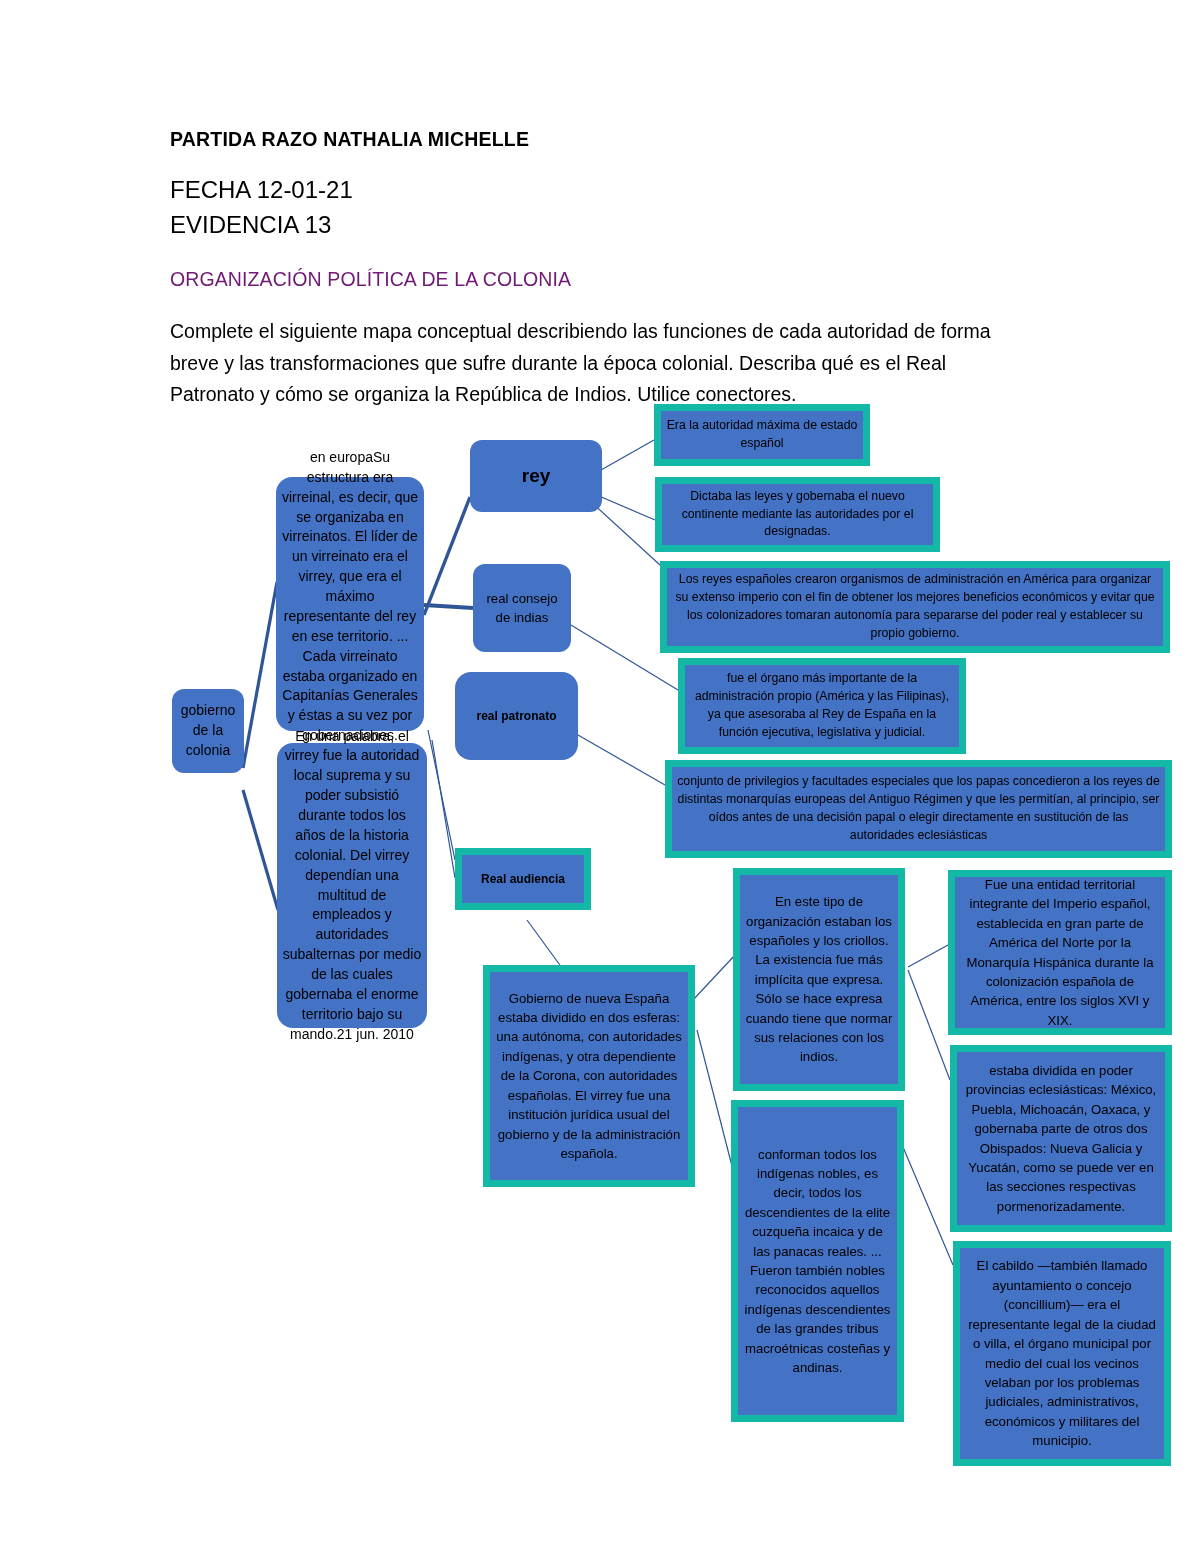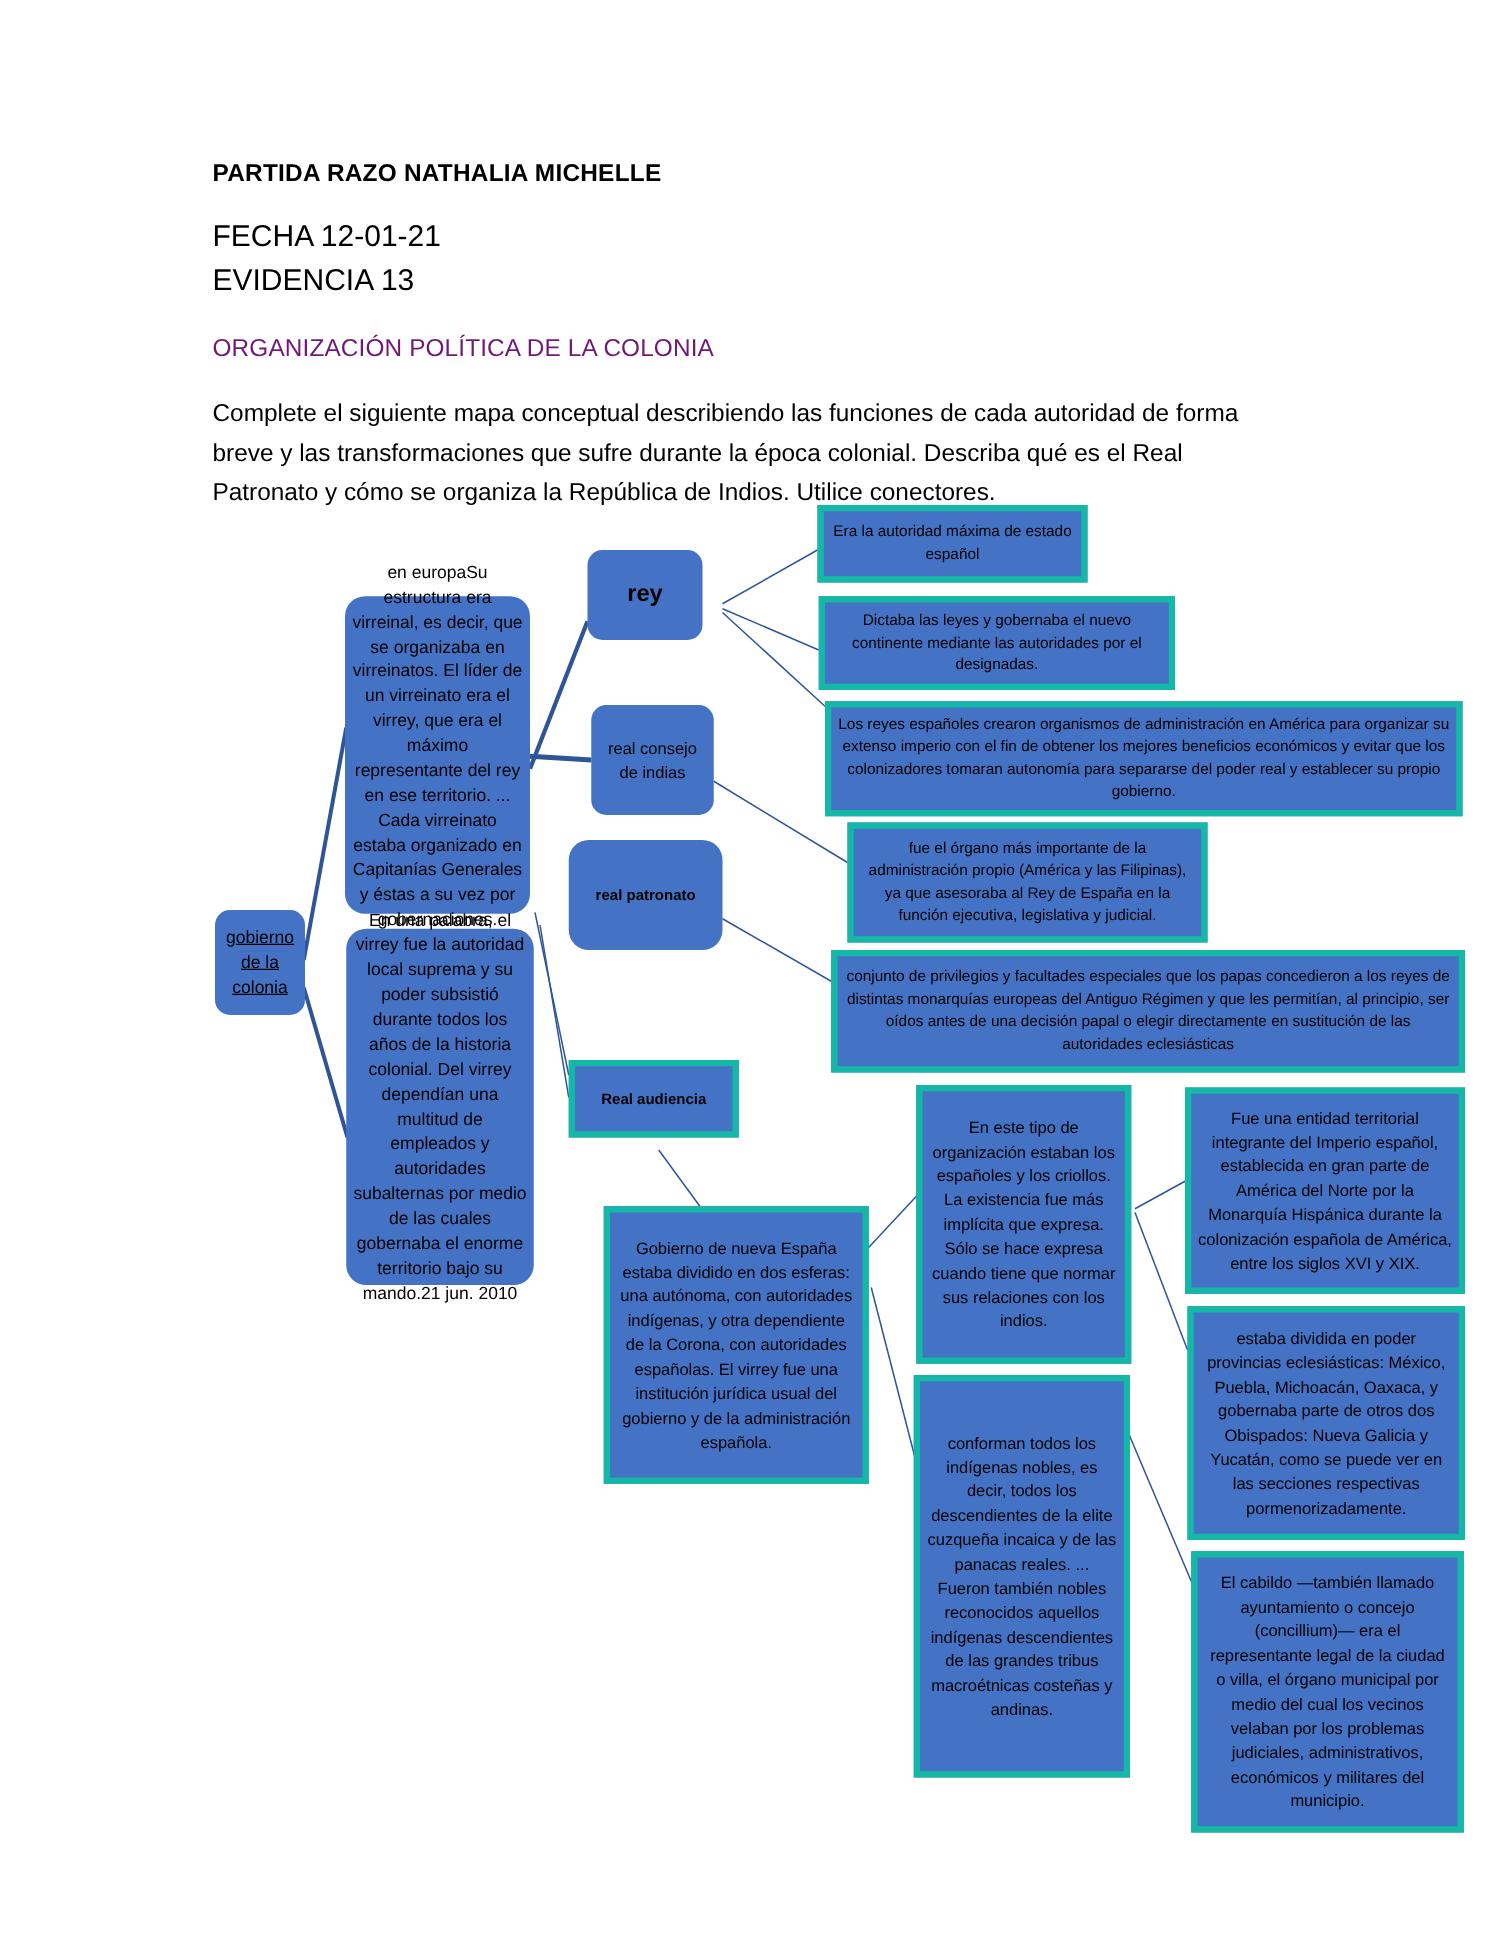--- a/index.html
+++ b/index.html
@@ -62,21 +62,21 @@
     position: absolute;
     left: 0;
     top: 0;
     width: 1200px;
     height: 1553px;
   }
 
   .node {
     position: absolute;
     background: #4472C4;
-    border: 5px solid #14b8a6;
+    border: 7px solid #14b8a6;
     box-sizing: border-box;
     display: flex;
     align-items: center;
     justify-content: center;
     text-align: center;
     color: #000000;
     pointer-events: auto;
   }
   .node .txt {
     display: block;
@@ -152,33 +152,33 @@
       <path name="x" d="M697,1030 L733,1170" stroke-width="1.2"></path>
 
       <path d="M908,967 L948,945" stroke-width="1.2"></path>
 
       <path d="M908,970 L950,1080" stroke-width="1.2"></path>
 
       <path d="M900,1140 L953,1265" stroke-width="1.2"></path>
     </g>
   </svg>
 
-  <div class="node round" style="left:172px; top:728px; width:72px; height:84px;text-decoration:underline;">
+  <div class="node round" style="left:172px; top:689px; width:72px; height:84px;">
     <span class="txt s-tiny">gobierno de la colonia</span>
   </div>
 
   <div class="node round-lg overflow-top" style="left:276px; top:477px; width:148px; height:254px;">
     <span class="txt s-tiny" style="margin-top:-14px;">en europaSu estructura era virreinal, es decir, que se organizaba en virreinatos. El líder de un virreinato era el virrey, que era el máximo representante del rey en ese territorio. ... Cada virreinato estaba organizado en Capitanías Generales y éstas a su vez por gobernaciones.</span>
   </div>
 
   <div class="node round-lg" style="left:277px; top:743px; width:150px; height:285px;">
     <span class="txt s-tiny">En una palabra, el virrey fue la autoridad local suprema y su poder subsistió durante todos los años de la historia colonial. Del virrey dependían una multitud de empleados y autoridades subalternas por medio de las cuales gobernaba el enorme territorio bajo su mando.21 jun. 2010</span>
   </div>
 
-  <div class="node round" style="left:470px; top:440px; width:92px; height:72px;">
+  <div class="node round" style="left:470px; top:440px; width:132px; height:72px;">
     <span class="txt s-xl bold-label">rey</span>
   </div>
 
   <div class="node round" style="left:473px; top:564px; width:98px; height:88px;">
     <span class="txt s-md">real consejo de indias</span>
   </div>
 
   <div class="node round-lg" style="left:455px; top:672px; width:123px; height:88px;">
     <span class="txt s-lg bold-label">real patronato</span>
   </div>

